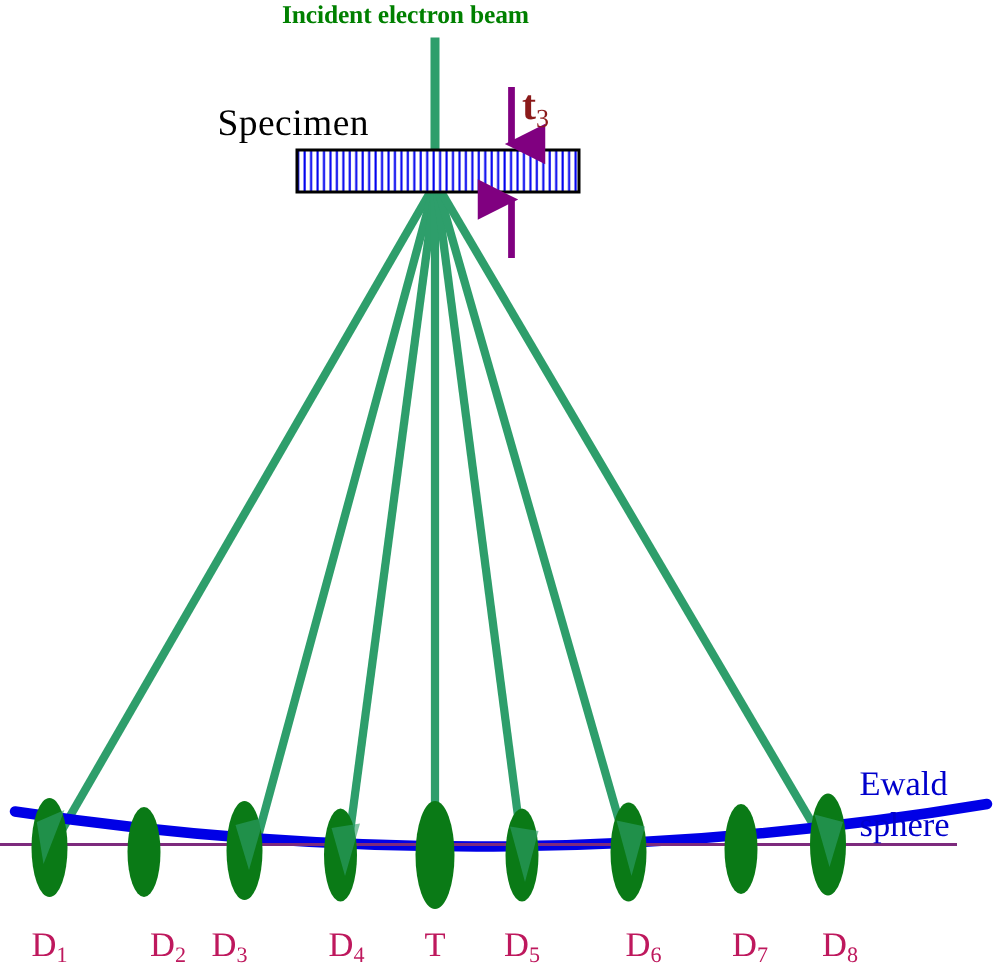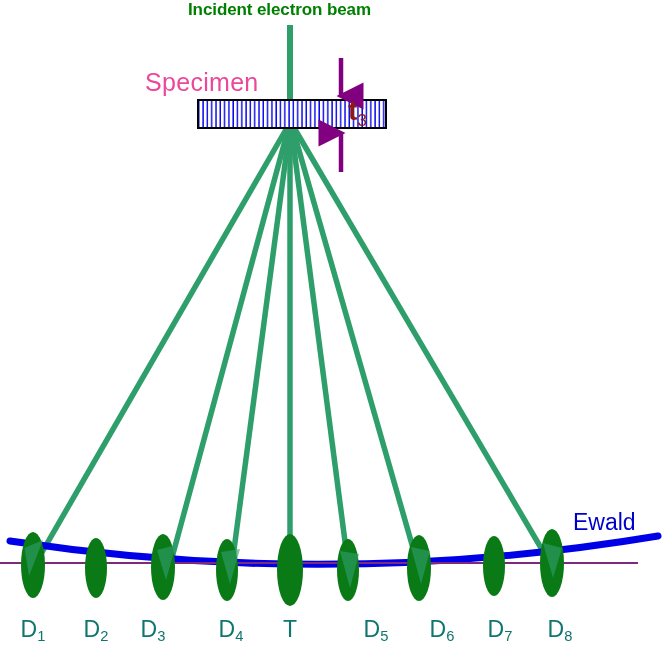--- a/index.html
+++ b/index.html
@@ -6,21 +6,21 @@
     margin: 0;
     padding: 0;
     background: #ffffff;
   }
   #stage {
     position: relative;
     width: 666px;
     height: 652px;
     background: #ffffff;
     overflow: hidden;
-    font-family: Liberation Sans, sans-serif;
+    font-family: Liberation Serif, serif;
   }
   #diagram-svg {
     position: absolute;
     left: 0;
     top: 0;
     width: 666px;
     height: 652px;
   }
   .lbl {
     position: absolute;
@@ -33,49 +33,48 @@
     font-size: 17px;
     font-weight: bold;
     color: #008000;
     letter-spacing: -0.1px;
   }
   #label-specimen {
     left: 145px;
     top: 70px;
     font-size: 25px;
     font-weight: normal;
-    color: #ec4899;
+    color: #000000;
     letter-spacing: 0.3px;
   }
   #label-thickness {
     left: 348px;
     top: 57px;
     font-size: 28px;
     font-weight: bold;
     color: #8b1a1a;
-    margin-top: 40px;
   }
   #label-thickness sub {
     font-size: 0.62em;
     font-weight: normal;
     vertical-align: -0.32em;
   }
   #label-ewald {
     left: 573px;
     top: 509px;
     font-size: 23px;
     color: #0000cc;
     line-height: 1.18;
     white-space: normal;
     width: 95px;
   }
   .det-label {
     position: absolute;
     font-size: 23px;
-    color: #0f766e;
+    color: #be185d;
     transform: translateX(-50%);
     line-height: 1;
     top: 618px;
   }
   .det-label sub {
     font-size: 0.64em;
     vertical-align: -0.3em;
   }
 </style>
 </head>
@@ -146,26 +145,26 @@
       <line x1="341" y1="172" x2="341" y2="133" stroke="#800080" stroke-width="4.5" marker-end="url(#purple-arrow)"></line>
     </g>
   </svg>
 
   <div class="lbl" id="title-incident">Incident electron beam</div>
 
   <div class="lbl" id="label-specimen">Specimen</div>
 
   <div class="lbl" id="label-thickness"><span>t</span><sub>3</sub></div>
 
-  <div class="lbl" id="label-ewald"><span>Ewald</span><br></div>
+  <div class="lbl" id="label-ewald"><span>Ewald</span><br><span>sphere</span></div>
 
   <div id="detector-labels">
       <div class="det-label" style="left: 33px;"><span>D</span><sub>1</sub></div>
-      <div class="det-label" style="left: 96px;"><span>D</span><sub>2</sub></div>
+      <div class="det-label" style="left: 112px;"><span>D</span><sub>2</sub></div>
       <div class="det-label" style="left: 153px;"><span>D</span><sub>3</sub></div>
       <div class="det-label" style="left: 231px;"><span>D</span><sub>4</sub></div>
       <div class="det-label" style="left: 290px;"><span>T</span></div>
-      <div class="det-label" style="left: 348px; margin-left: 28px;"><span>D</span><sub>5</sub></div>
-      <div class="det-label" style="left: 442px; text-align: right;"><span>D</span><sub>6</sub></div>
+      <div class="det-label" style="left: 348px;"><span>D</span><sub>5</sub></div>
+      <div class="det-label" style="left: 429px; text-align: right;"><span>D</span><sub>6</sub></div>
       <div class="det-label" style="left: 500px;"><span>D</span><sub>7</sub></div>
       <div class="det-label" style="left: 560px;"><span>D</span><sub>8</sub></div>
     </div>
 </div>
 
 </body></html>

